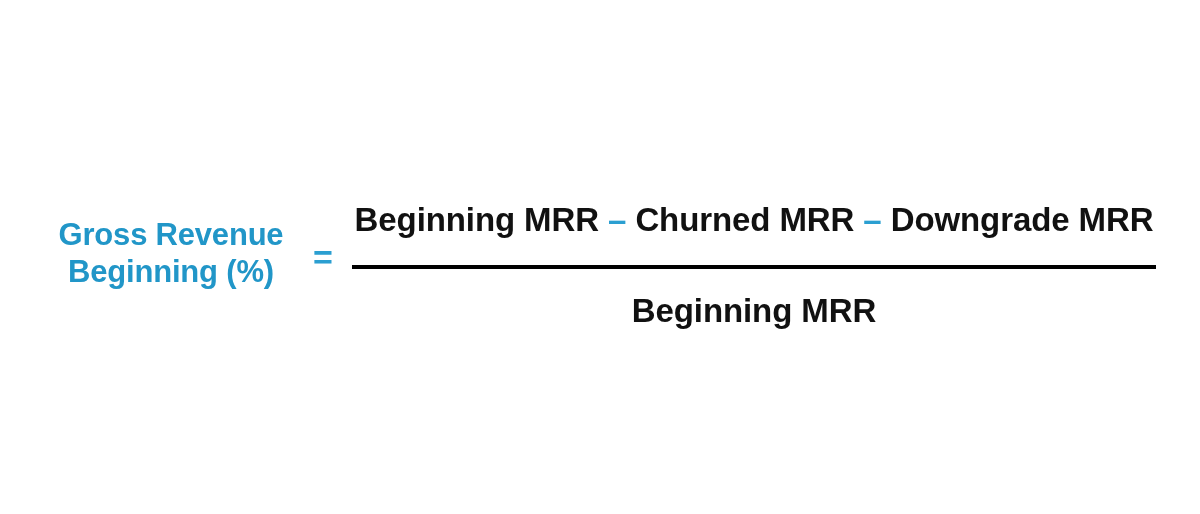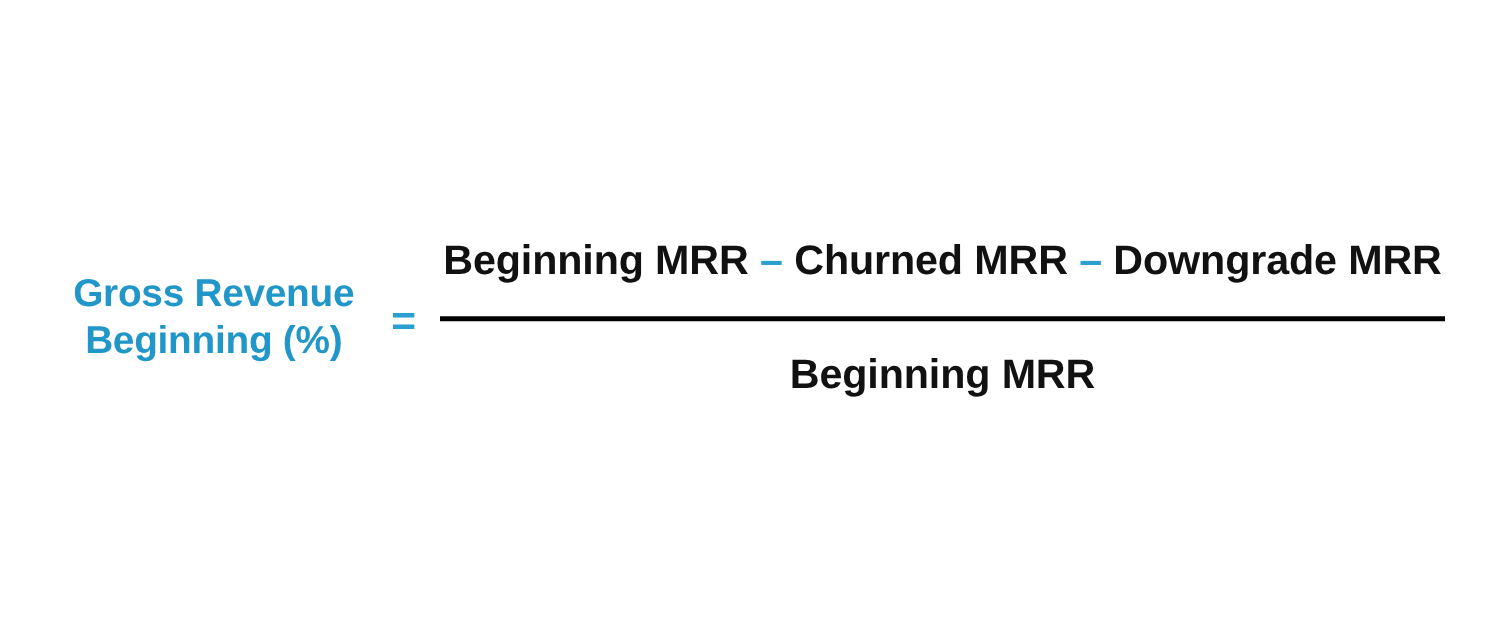--- a/index.html
+++ b/index.html
@@ -50,21 +50,21 @@
     color: #2b9fd1;
     font-weight: bold;
     font-size: 34px;
     line-height: 40px;
   }
 
   
   .fraction {
     position: absolute;
     left: 352px;
-    top: 186px;
+    top: 198px;
     width: 804px;
   }
 
   .fraction-numerator {
     text-align: center;
     color: #111111;
     font-weight: bold;
     font-size: 33px;
     line-height: 44px;
     white-space: nowrap;

